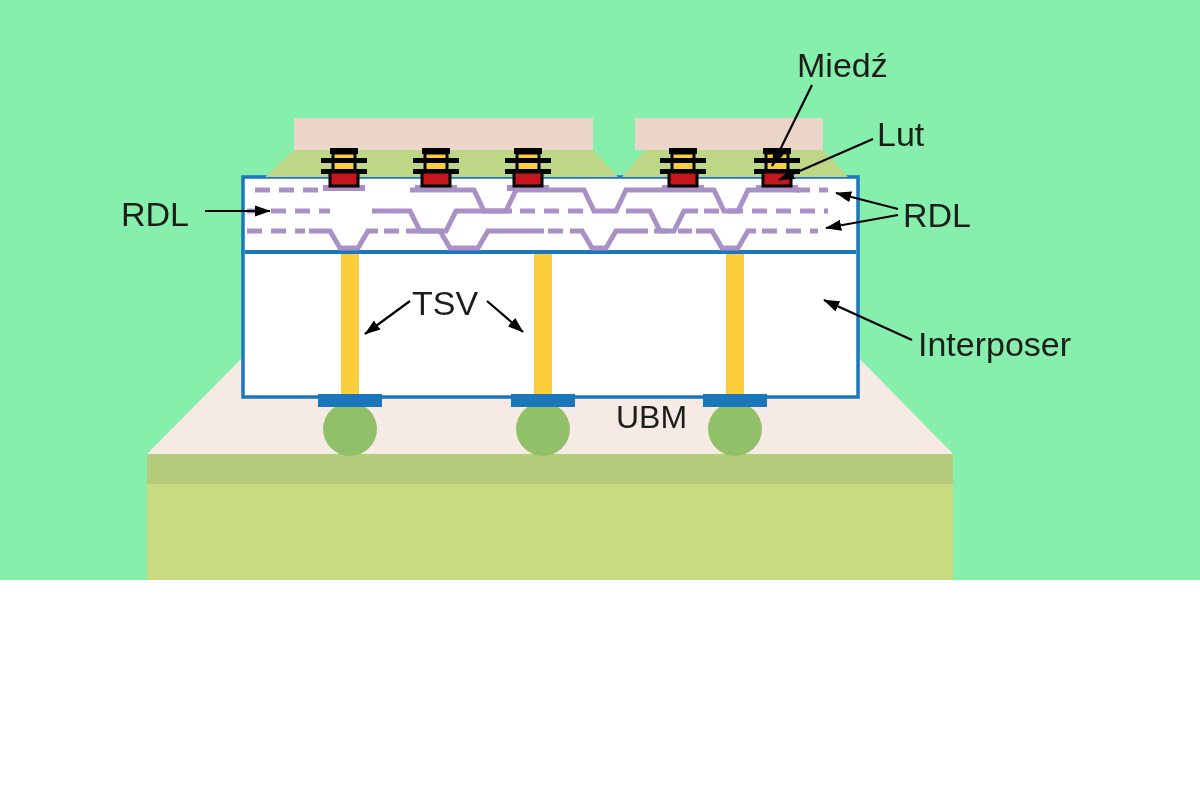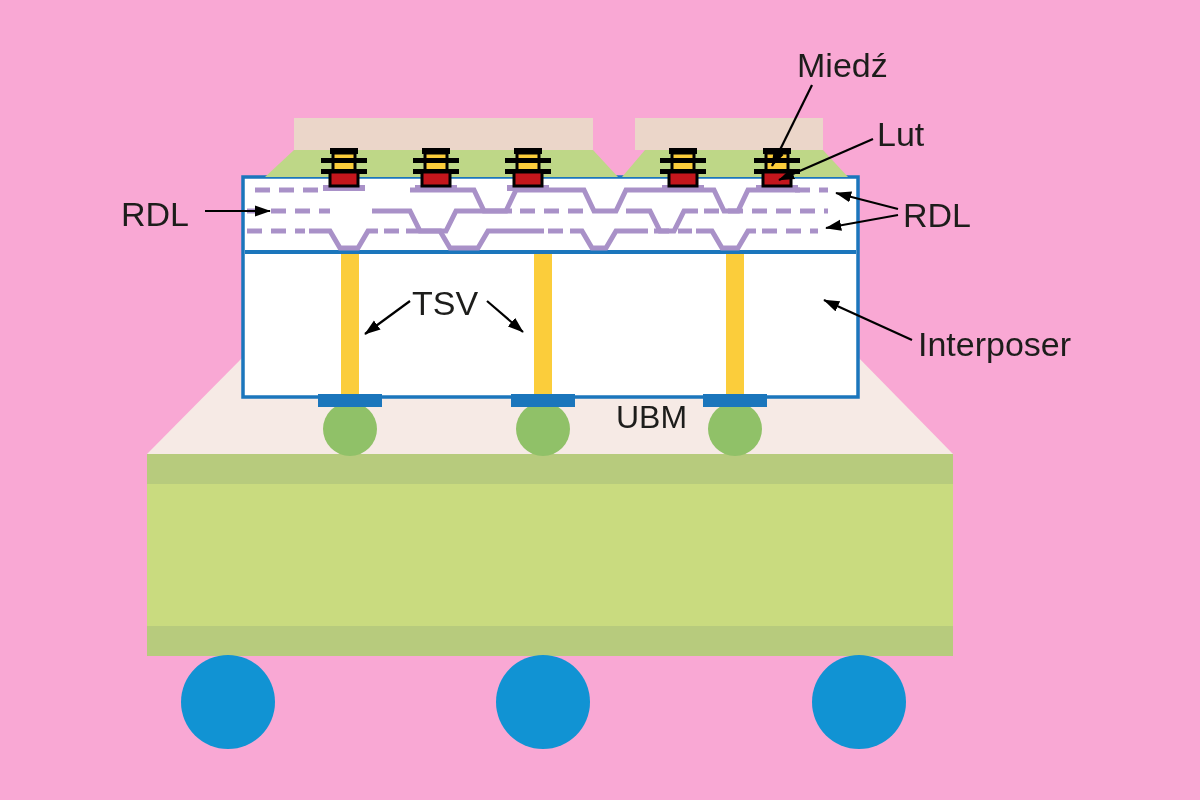--- a/index.html
+++ b/index.html
@@ -11,21 +11,21 @@
     --substrate-green-dark:#B7CB7D;
     --solder-ball-green:#90C168;
     --bga-ball-blue:#1193D3;
     --copper-yellow:#FBCD3B;
     --solder-red:#C4161C;
     --rdl-purple:#A991C8;
     --text-black:#1D1D1B;
     --bump-black:#000000;
   }
   html,body{margin:0;padding:0;background:#ffffff;}
-  .canvas{position:relative;width:1200px;height:800px;background:#f9a8d4;overflow:hidden;}
+  .canvas{position:relative;width:1200px;height:580px;background:#86efac;overflow:hidden;}
   svg{position:absolute;left:0;top:0;}
   text{font-family:"Liberation Sans","DejaVu Sans",sans-serif;fill:var(--text-black);}
   .lbl{font-size:34px;}
   .lbl-sm{font-size:32px;}
   .leader{stroke:#000000;stroke-width:2.2;fill:none;}
   .rdl-solid{stroke:var(--rdl-purple);stroke-width:5;fill:none;}
   .rdl-dash{stroke:var(--rdl-purple);stroke-width:5;fill:none;stroke-dasharray:15 9;}
 </style>
 </head>
 <body>

